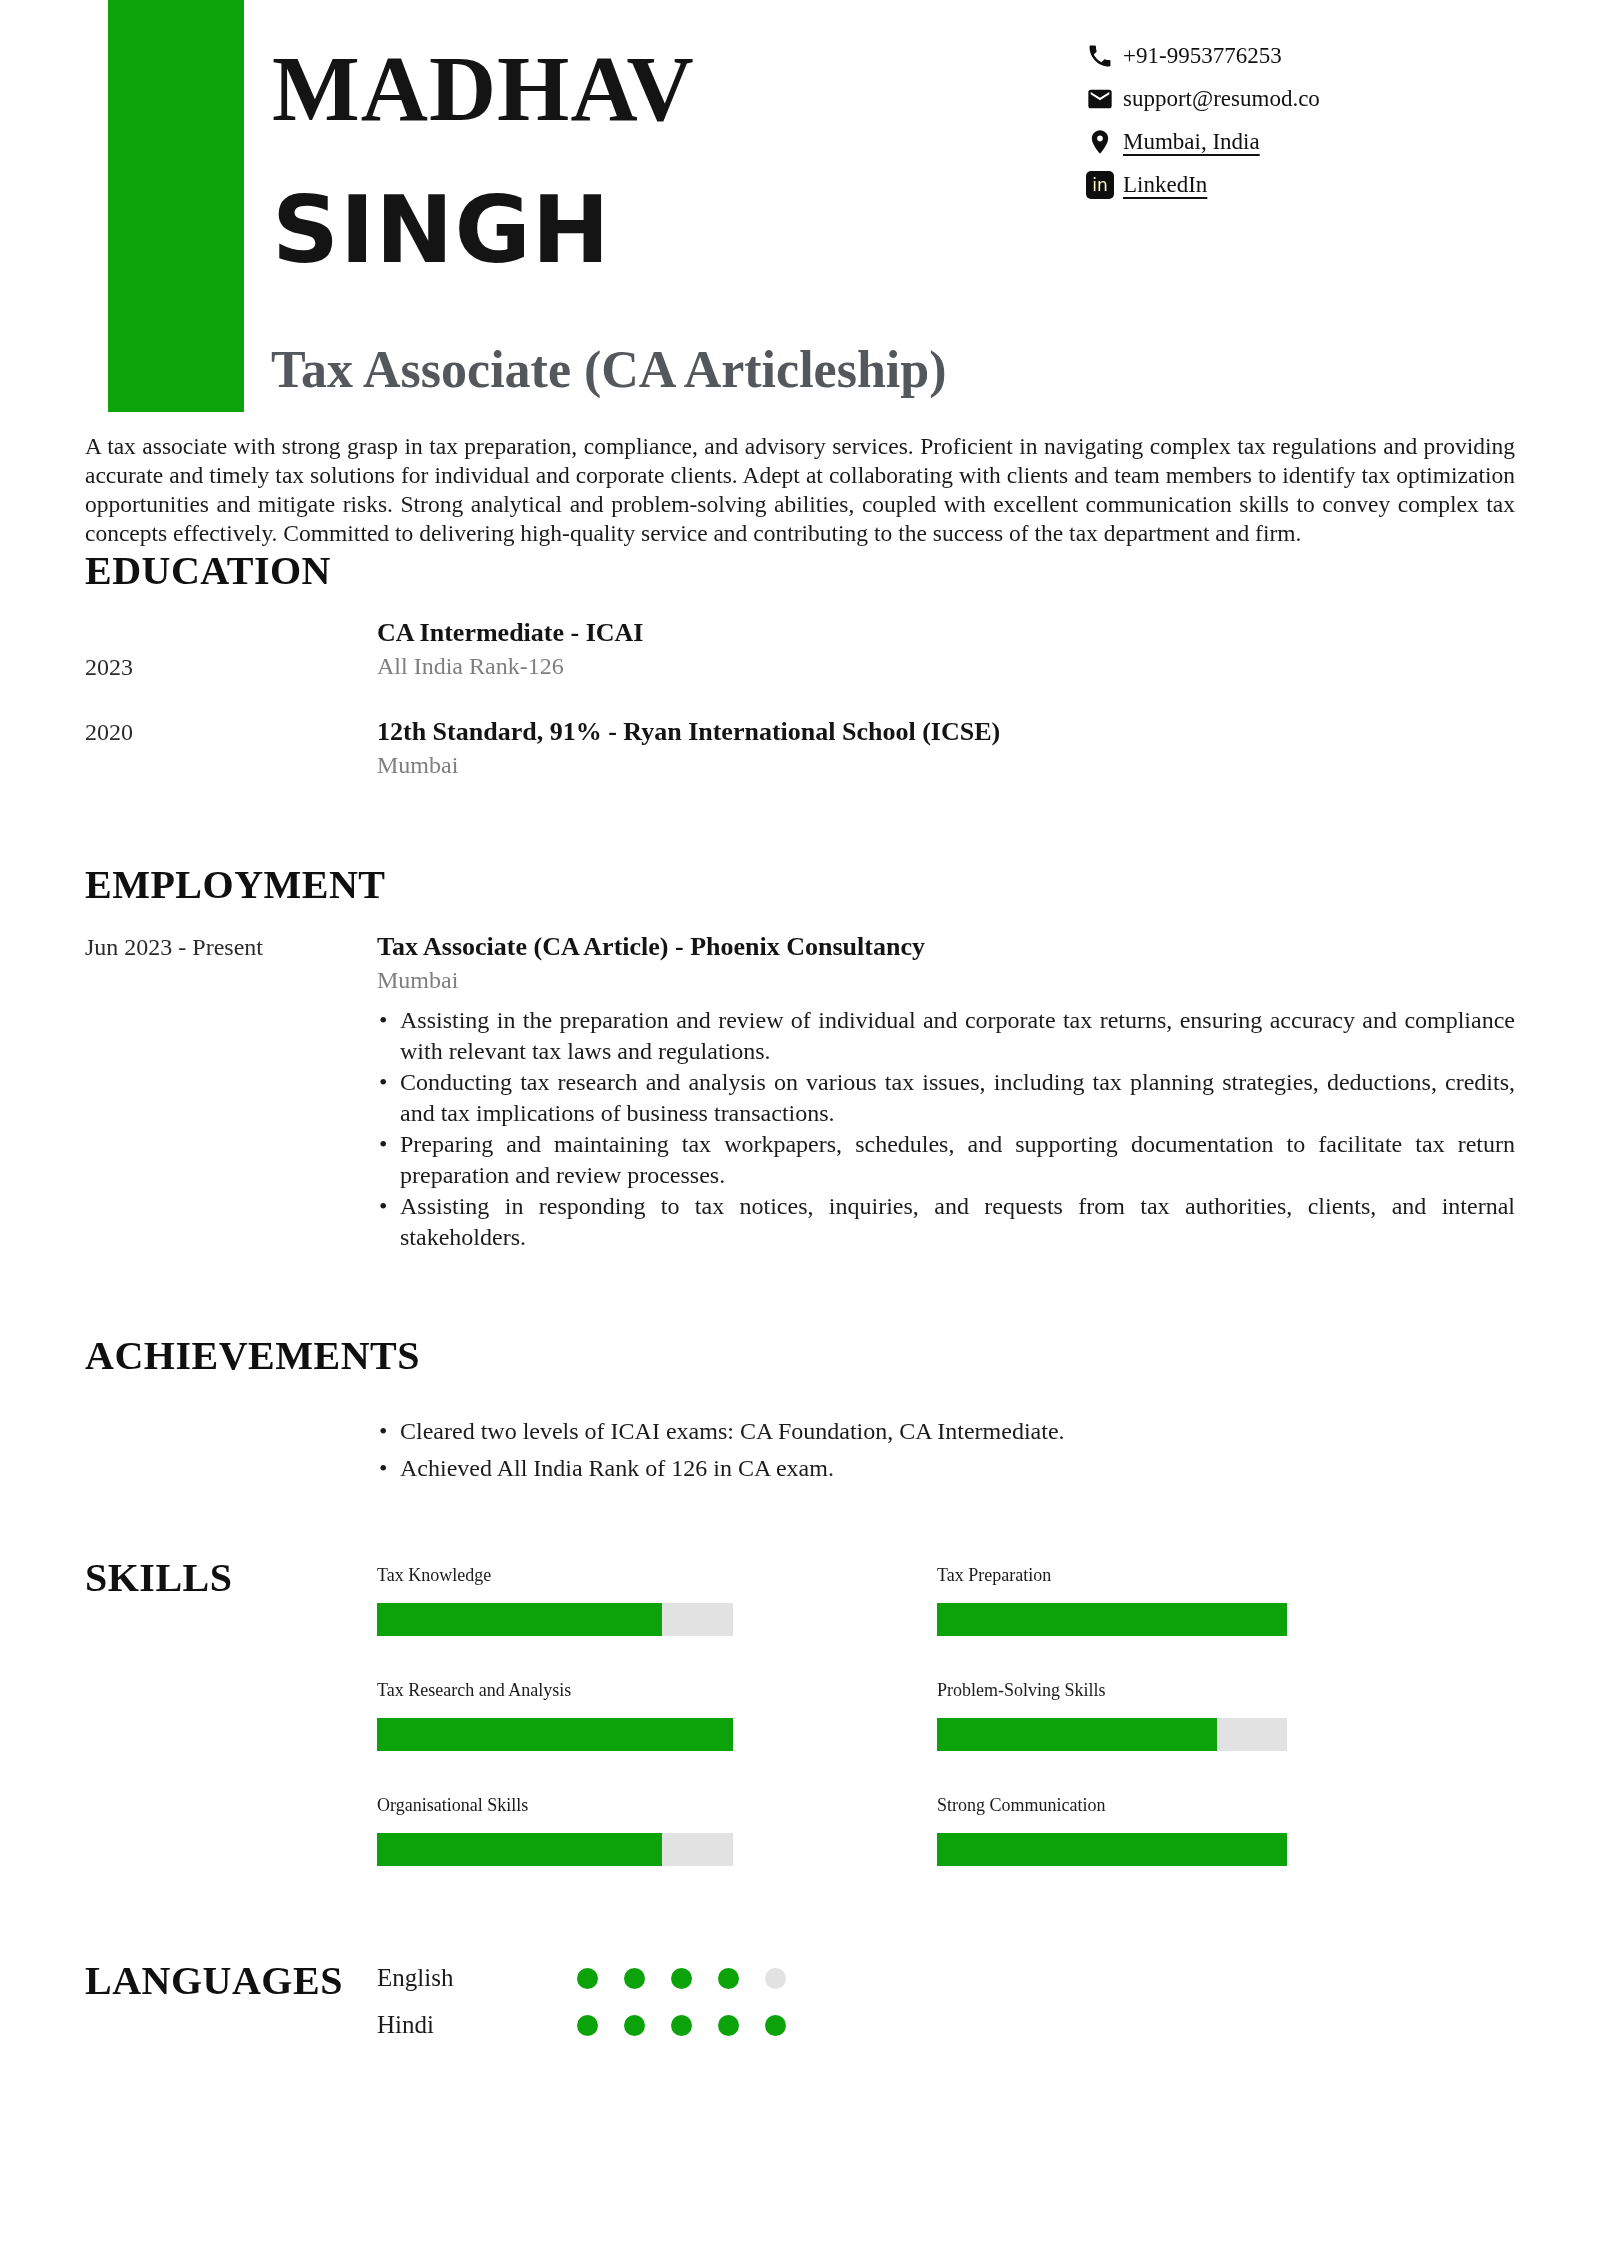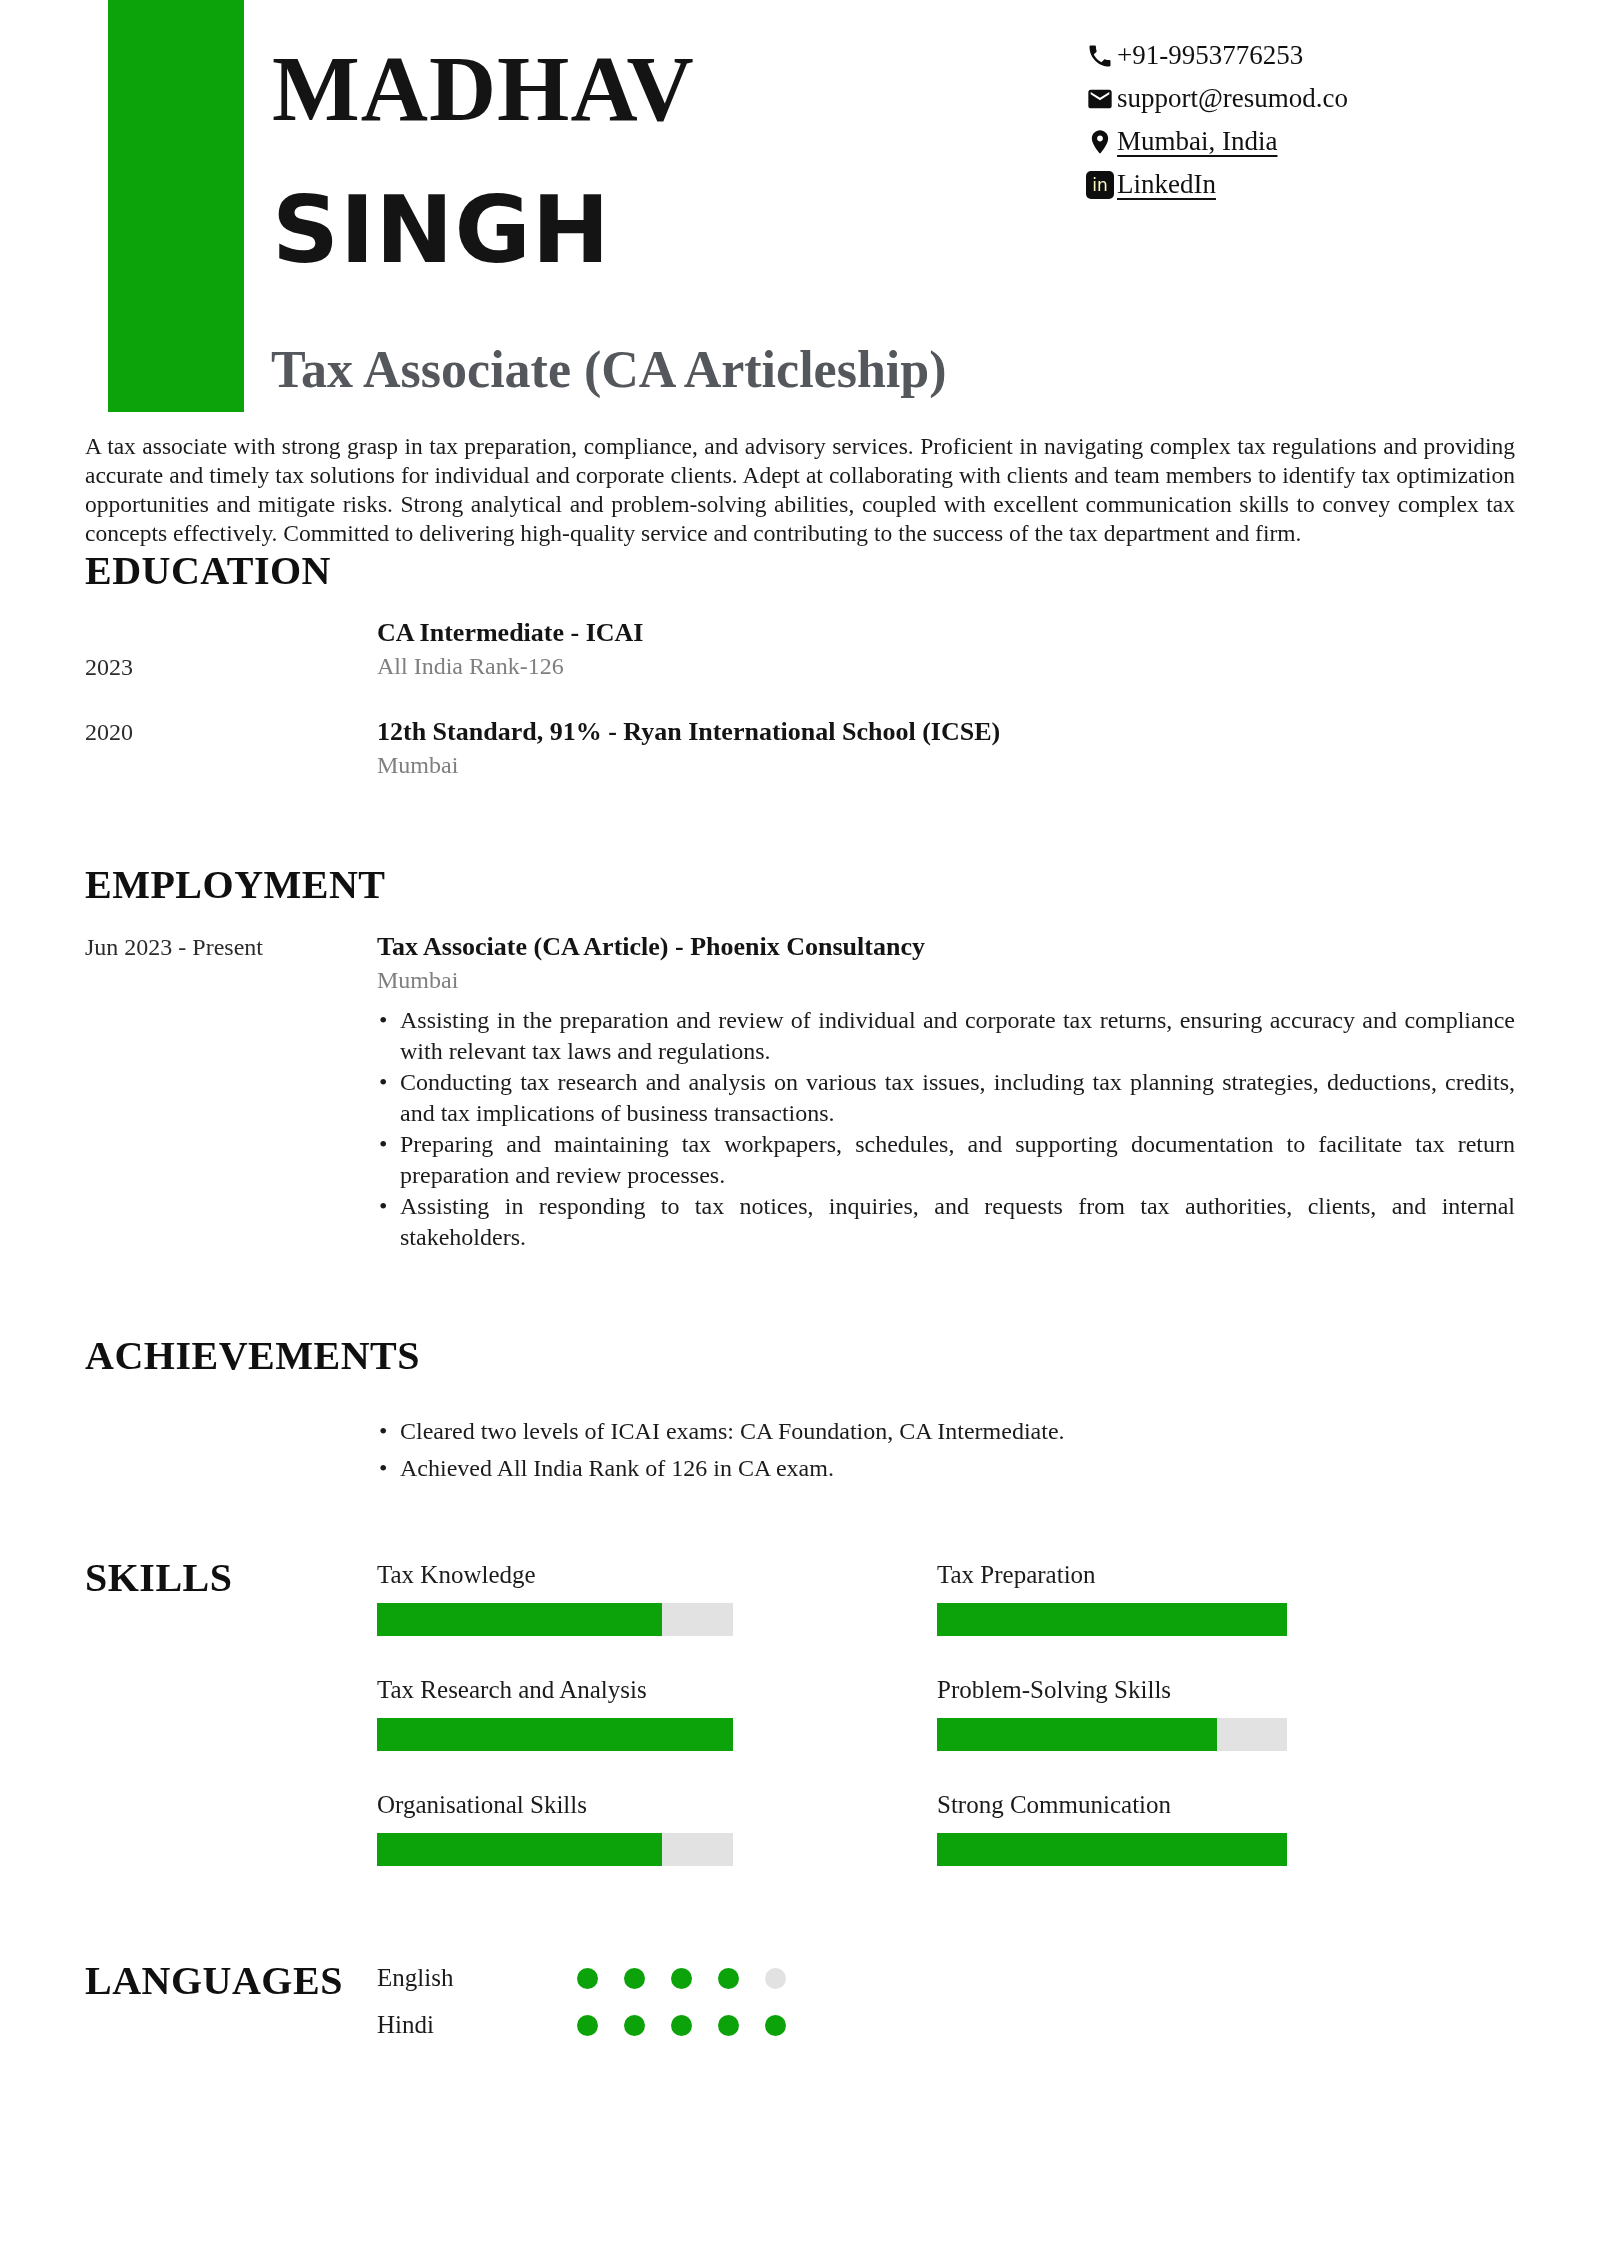--- a/index.html
+++ b/index.html
@@ -12,21 +12,21 @@
   .name-line{position:absolute;left:272px;font-family:"DejaVu Sans",sans-serif;font-weight:900;
     font-size:93px;line-height:93px;letter-spacing:1px;color:#141414;}
   .name-line.first{top:42px;font-family:Liberation Serif, serif;}
   .name-line.last{top:184px;}
   .job-title{position:absolute;left:271px;top:344px;font-size:52px;line-height:52px;
     font-weight:bold;color:#54575b;}
   .contact{position:absolute;left:1085px;top:34px;list-style:none;margin:0;padding:0;}
   .contact li{display:flex;align-items:center;height:43px;}
   .cicon{width:30px;height:30px;flex:none;display:flex;align-items:center;justify-content:center;}
   .cicon svg{display:block;}
-  .ctext{margin-left:2px;font-size:27px;color:#111;text-decoration:none;}
+  .ctext{margin-left:8px;font-size:23px;color:#111;text-decoration:none;}
   .ctext.link{text-decoration:underline;text-underline-offset:5px;text-decoration-thickness:2px;}
   .li-badge{width:28px;height:28px;background:#0e0e0e;border-radius:5px;color:#fef9c3;
     font-family:"DejaVu Sans",sans-serif;font-weight:normal;font-size:17px;line-height:28px;text-align:center;}
   
   .content{position:absolute;left:85px;top:432px;width:1430px;}
   .summary{margin:0;font-size:23.5px;line-height:29px;text-align:justify;color:#1b1b1b;}
   .sec-heading{margin:0;font-size:40px;line-height:38px;font-weight:bold;color:#101010;letter-spacing:.5px;}
   .h-edu{margin-top:4px;}
   .h-emp{margin-top:86px;}
   .h-ach{margin-top:84px;}
@@ -41,21 +41,21 @@
   ul.bullets{margin:10px 0 0 0;padding:0;list-style:none;}
   ul.bullets li{position:relative;padding-left:23px;font-size:24px;line-height:31px;
     text-align:justify;color:#1b1b1b;}
   ul.bullets li::before{content:"\2022";position:absolute;left:2px;}
   ul.bullets.ach{margin-left:292px;margin-top:38px;}
   ul.bullets.ach li{line-height:37px;text-align:left;}
   
   .skills-sec{display:flex;margin-top:72px;}
   .skills-sec .sec-heading{flex:none;width:292px;}
   .skills-grid{display:grid;grid-template-columns:356px 350px;column-gap:204px;row-gap:38px;}
-  .skill-label{font-size:25px;line-height:32px;color:#1b1b1b;margin-bottom:12px;}
+  .skill-label{font-size:18px;line-height:32px;color:#1b1b1b;margin-bottom:12px;}
   .skill-bar{height:33px;background:#e2e2e2;}
   .skill-fill{height:100%;background:#0ca30a;}
   
   .lang-sec{display:flex;margin-top:96px;}
   .lang-sec .sec-heading{flex:none;width:292px;}
   .lang-row{display:flex;align-items:center;height:32px;margin-bottom:15px;}
   .lang-name{flex:none;width:200px;font-size:25px;color:#1b1b1b;}
   .dots{display:flex;gap:26px;align-items:center;}
   .dot{width:21px;height:21px;border-radius:50%;background:#e2e2e2;}
   .dot.filled{background:#0ca30a;}

